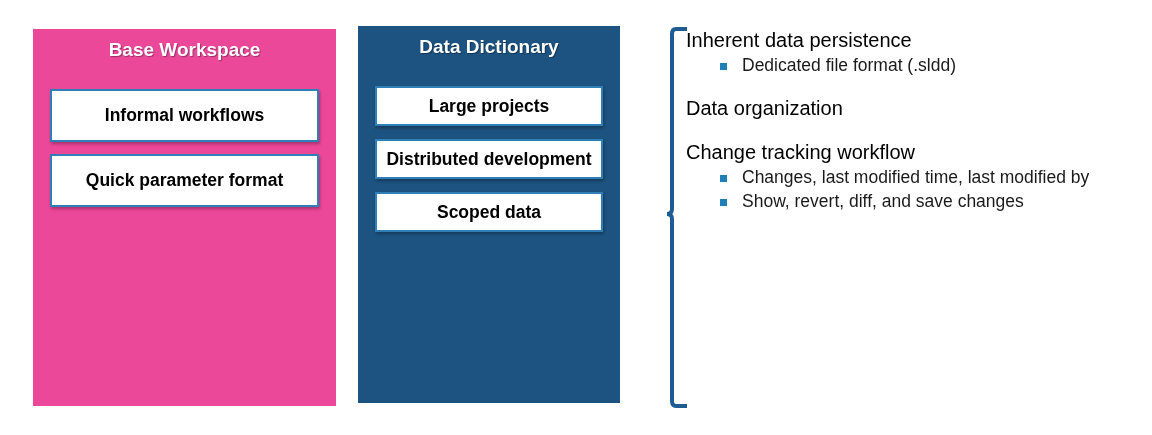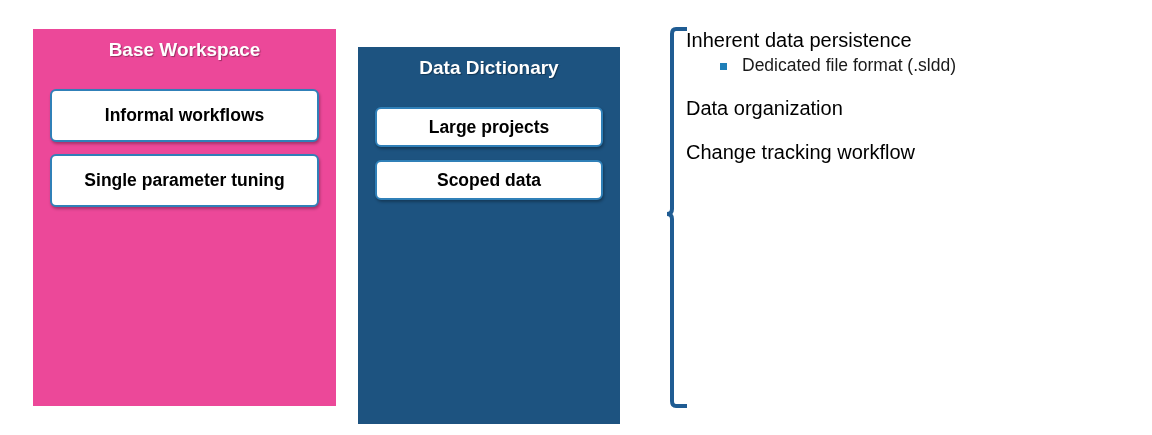--- a/index.html
+++ b/index.html
@@ -31,21 +31,21 @@
   }
   #panel-base {
     left: 33px;
     top: 29px;
     width: 303px;
     height: 377px;
     background: #ec4899;
   }
   #panel-dict {
     left: 358px;
-    top: 47px;
+    top: 26px;
     width: 262px;
     height: 377px;
     background: #1D5380;
   }
 
   .panel-title {
     position: absolute;
     left: 0;
     top: 9px;
     width: 100%;
@@ -63,21 +63,21 @@
     left: 17px;
     right: 17px;
     top: 60px;
   }
 
   .chip {
     box-sizing: border-box;
     width: 100%;
     background: #ffffff;
     border: 2px solid #3080B8;
-    border-radius: 6px;
+    border-radius: 0;
     color: #000000;
     font-size: 17.5px;
     font-weight: bold;
     text-align: center;
     display: flex;
     align-items: center;
     justify-content: center;
     padding: 0 6px;
     box-shadow: 1px 2px 3px rgba(0,0,0,0.30);
     line-height: 21px;
@@ -137,28 +137,29 @@
 </style>
 </head>
 <body>
 
 <div id="slide">
 
   <div class="panel" id="panel-base">
     <div class="panel-title">Base Workspace</div>
     <div class="panel-items">
       <div class="chip">Informal workflows</div>
-      <div class="chip">Single parameter tuning</div>
+      <div class="chip">Quick parameter format</div>
     </div>
   </div>
 
   <div class="panel" id="panel-dict">
     <div class="panel-title">Data Dictionary</div>
     <div class="panel-items">
       <div class="chip">Large projects</div>
+      <div class="chip">Distributed development</div>
       <div class="chip">Scoped data</div>
     </div>
   </div>
 
   <svg id="brace" viewBox="0 0 34 383" preserveAspectRatio="none">
     <path d="M 30 3 L 21 3 Q 17 3 17 8 L 17 183 Q 17 188 12 188 Q 17 188 17 193 L 17 375 Q 17 380 21 380 L 30 380" fill="none" stroke="#1F5C93" stroke-width="4" stroke-linecap="square" stroke-linejoin="miter"></path>
   </svg>
 
   <div id="content">
 
@@ -171,16 +172,26 @@
         </li>
       </ul>
     </div>
 
     <div class="section">
       <div class="section-heading">Data organization</div>
     </div>
 
     <div class="section">
       <div class="section-heading">Change tracking workflow</div>
+      <ul class="bullet-list">
+        <li class="bullet-item">
+          <span class="bullet-marker"></span>
+          <span>Changes, last modified time, last modified by</span>
+        </li>
+        <li class="bullet-item">
+          <span class="bullet-marker"></span>
+          <span>Show, revert, diff, and save changes</span>
+        </li>
+      </ul>
     </div>
 
   </div>
 </div>
 
 </body></html>

